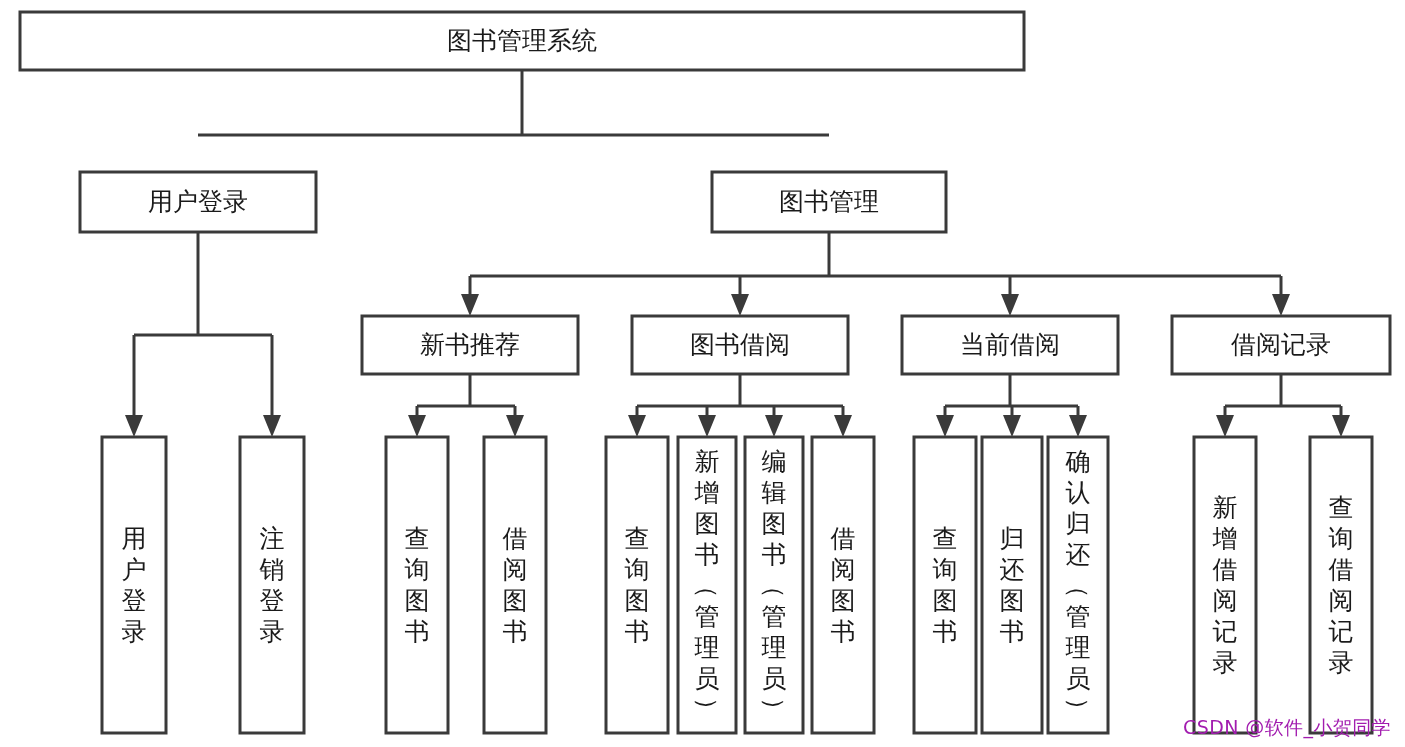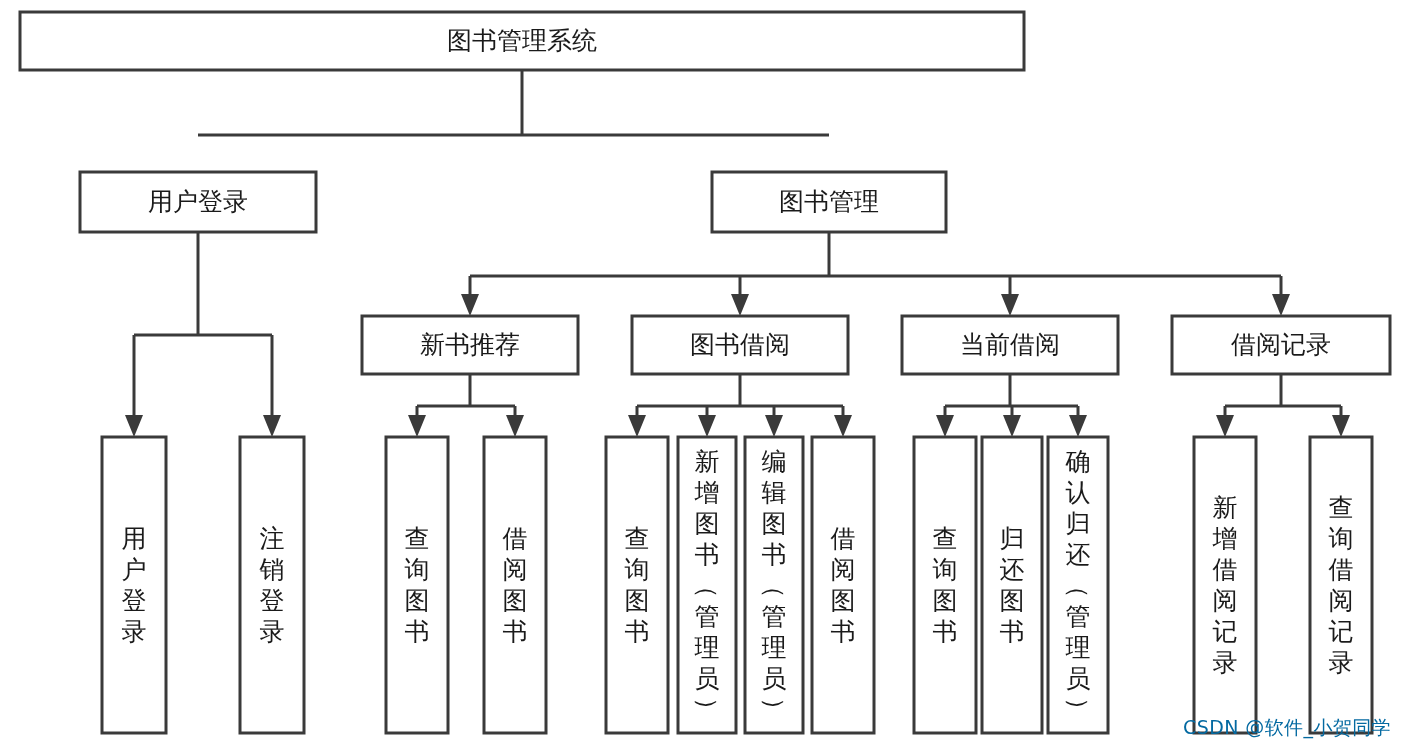--- a/index.html
+++ b/index.html
@@ -57,21 +57,21 @@
     font-size: 25px;
     fill: #1a1a1a;
     text-anchor: middle;
   }
   .watermark-text {
     position: absolute;
     right: 14px;
     bottom: 6px;
     font-family: "DejaVu Sans", "Liberation Sans", sans-serif;
     font-size: 19px;
-    color: #0369a1;
+    color: #a21caf;
     white-space: nowrap;
     letter-spacing: 0.4px;
     user-select: none;
   }
 </style>
 </head>
 <body>
 
 <div id="diagram-root">
   <svg class="diagram-canvas" viewBox="0 0 1405 747" xmlns="http://www.w3.org/2000/svg">

